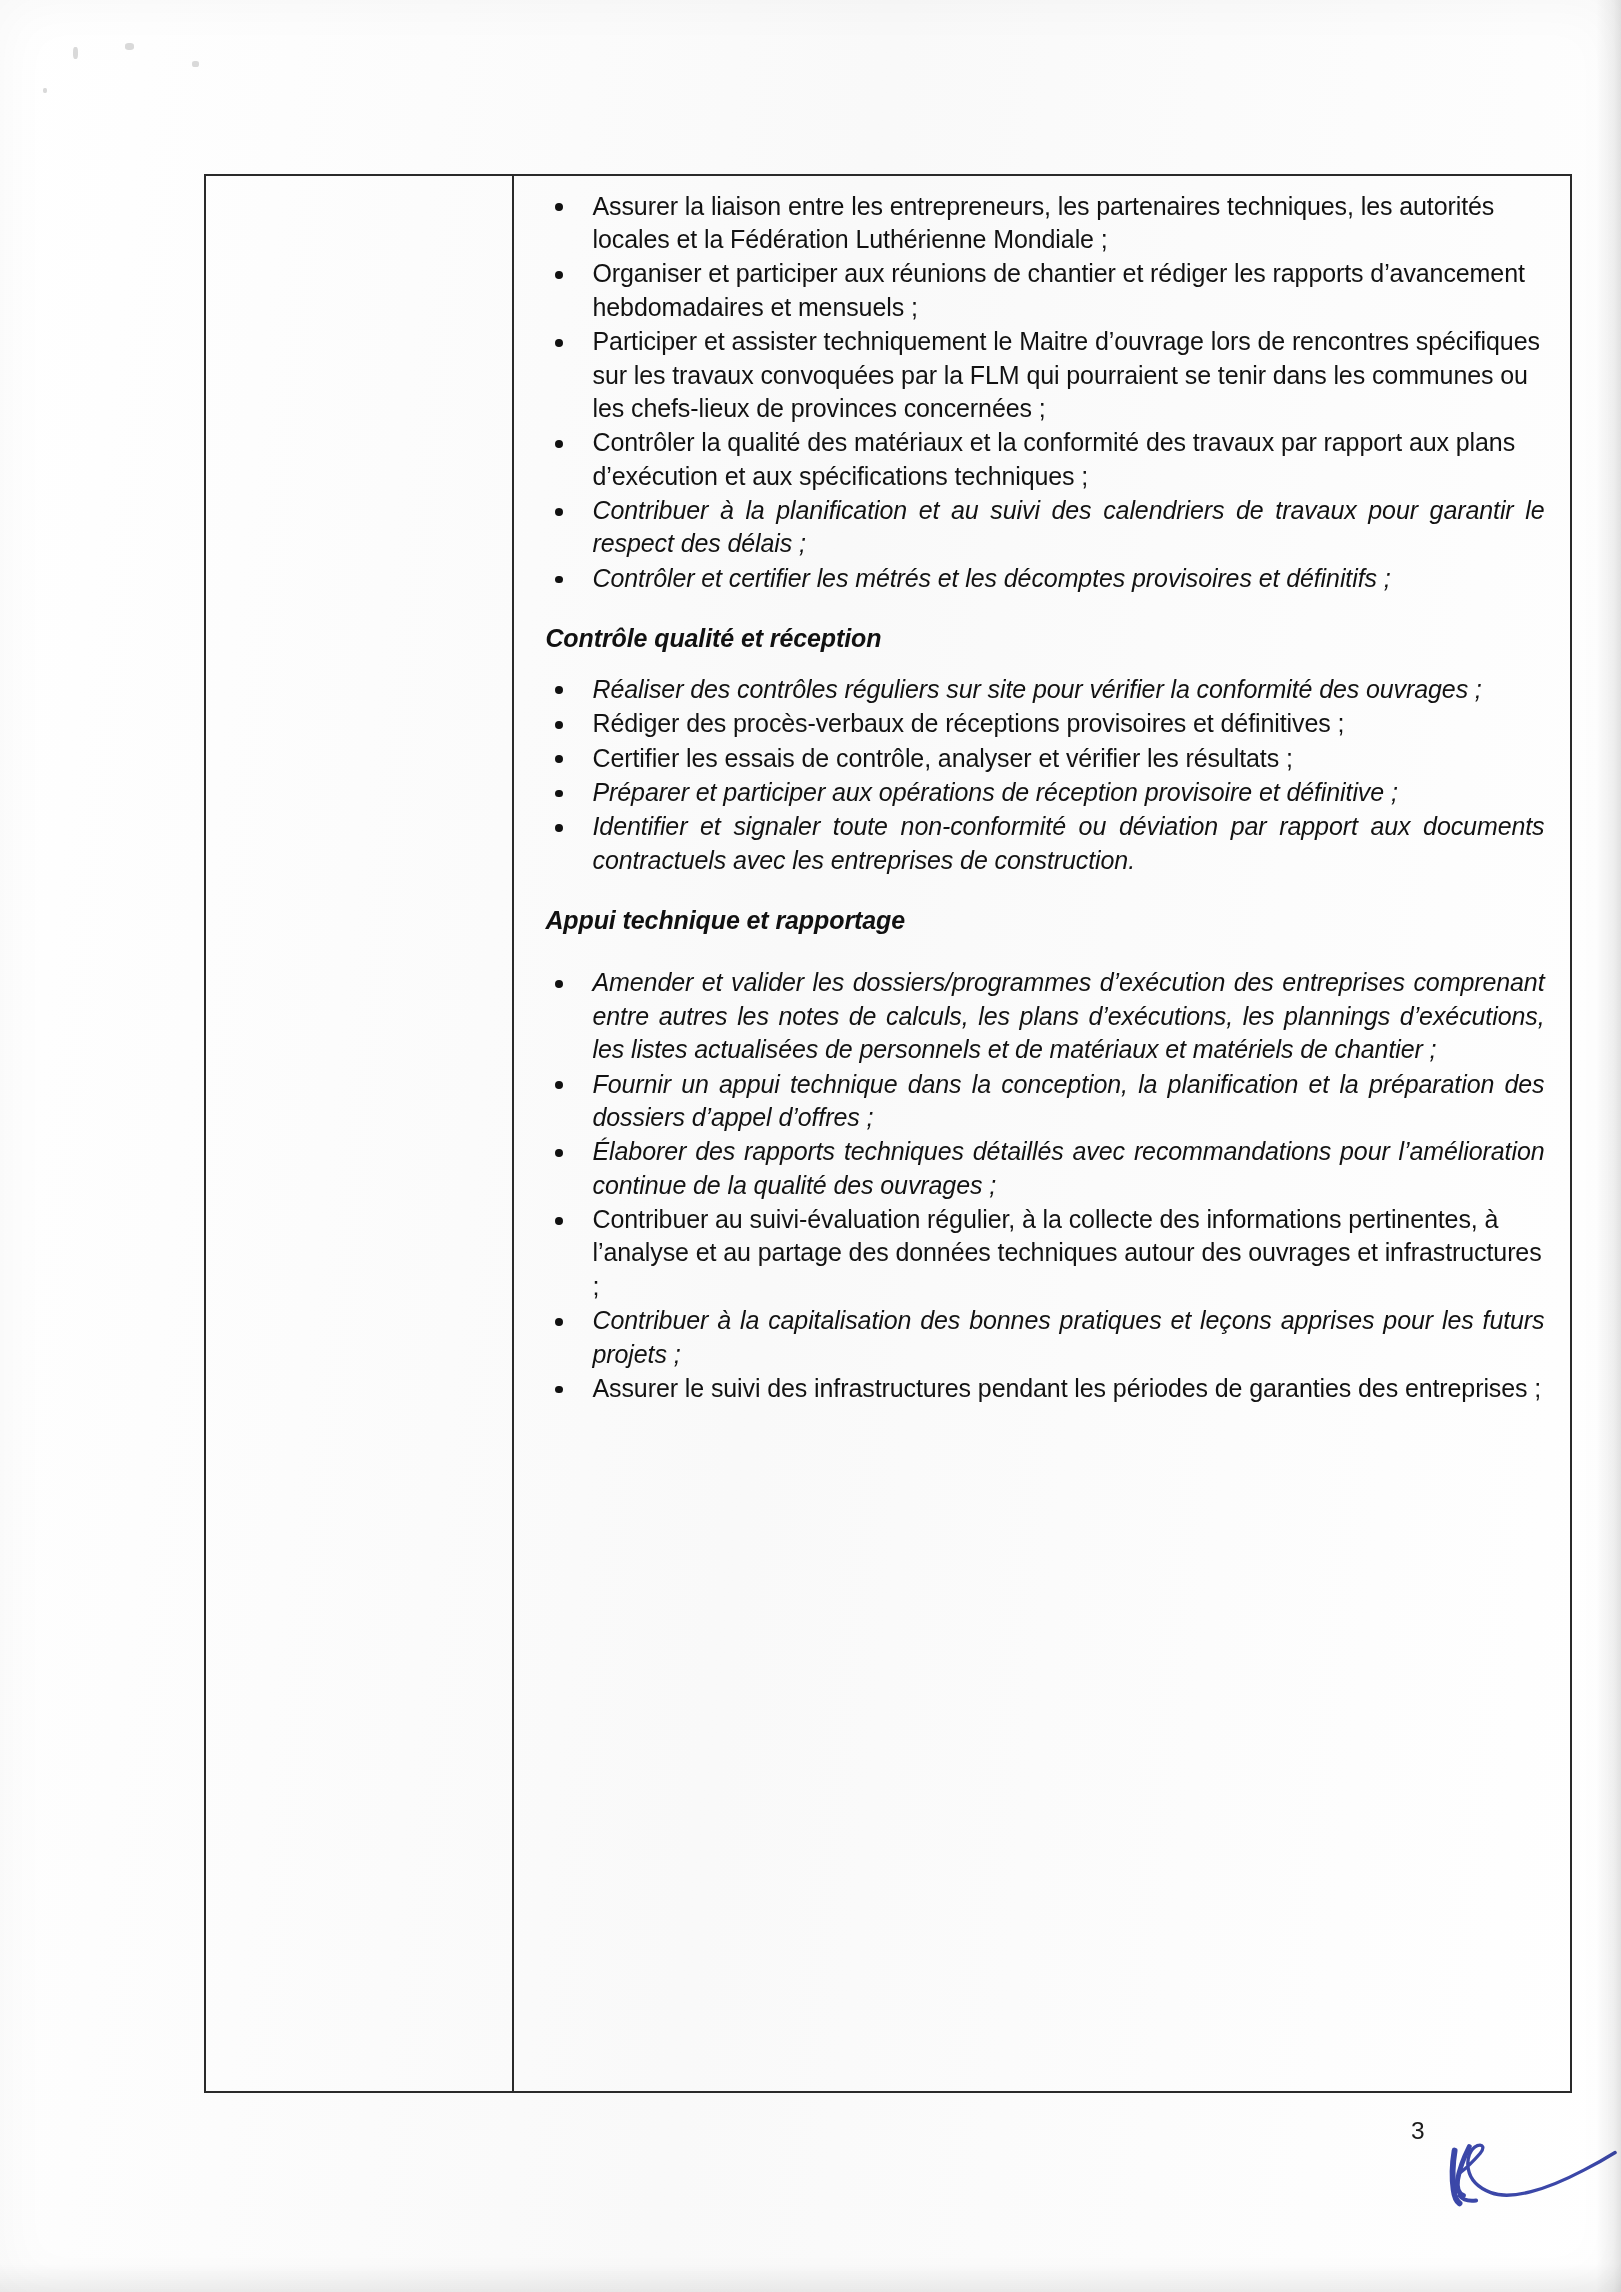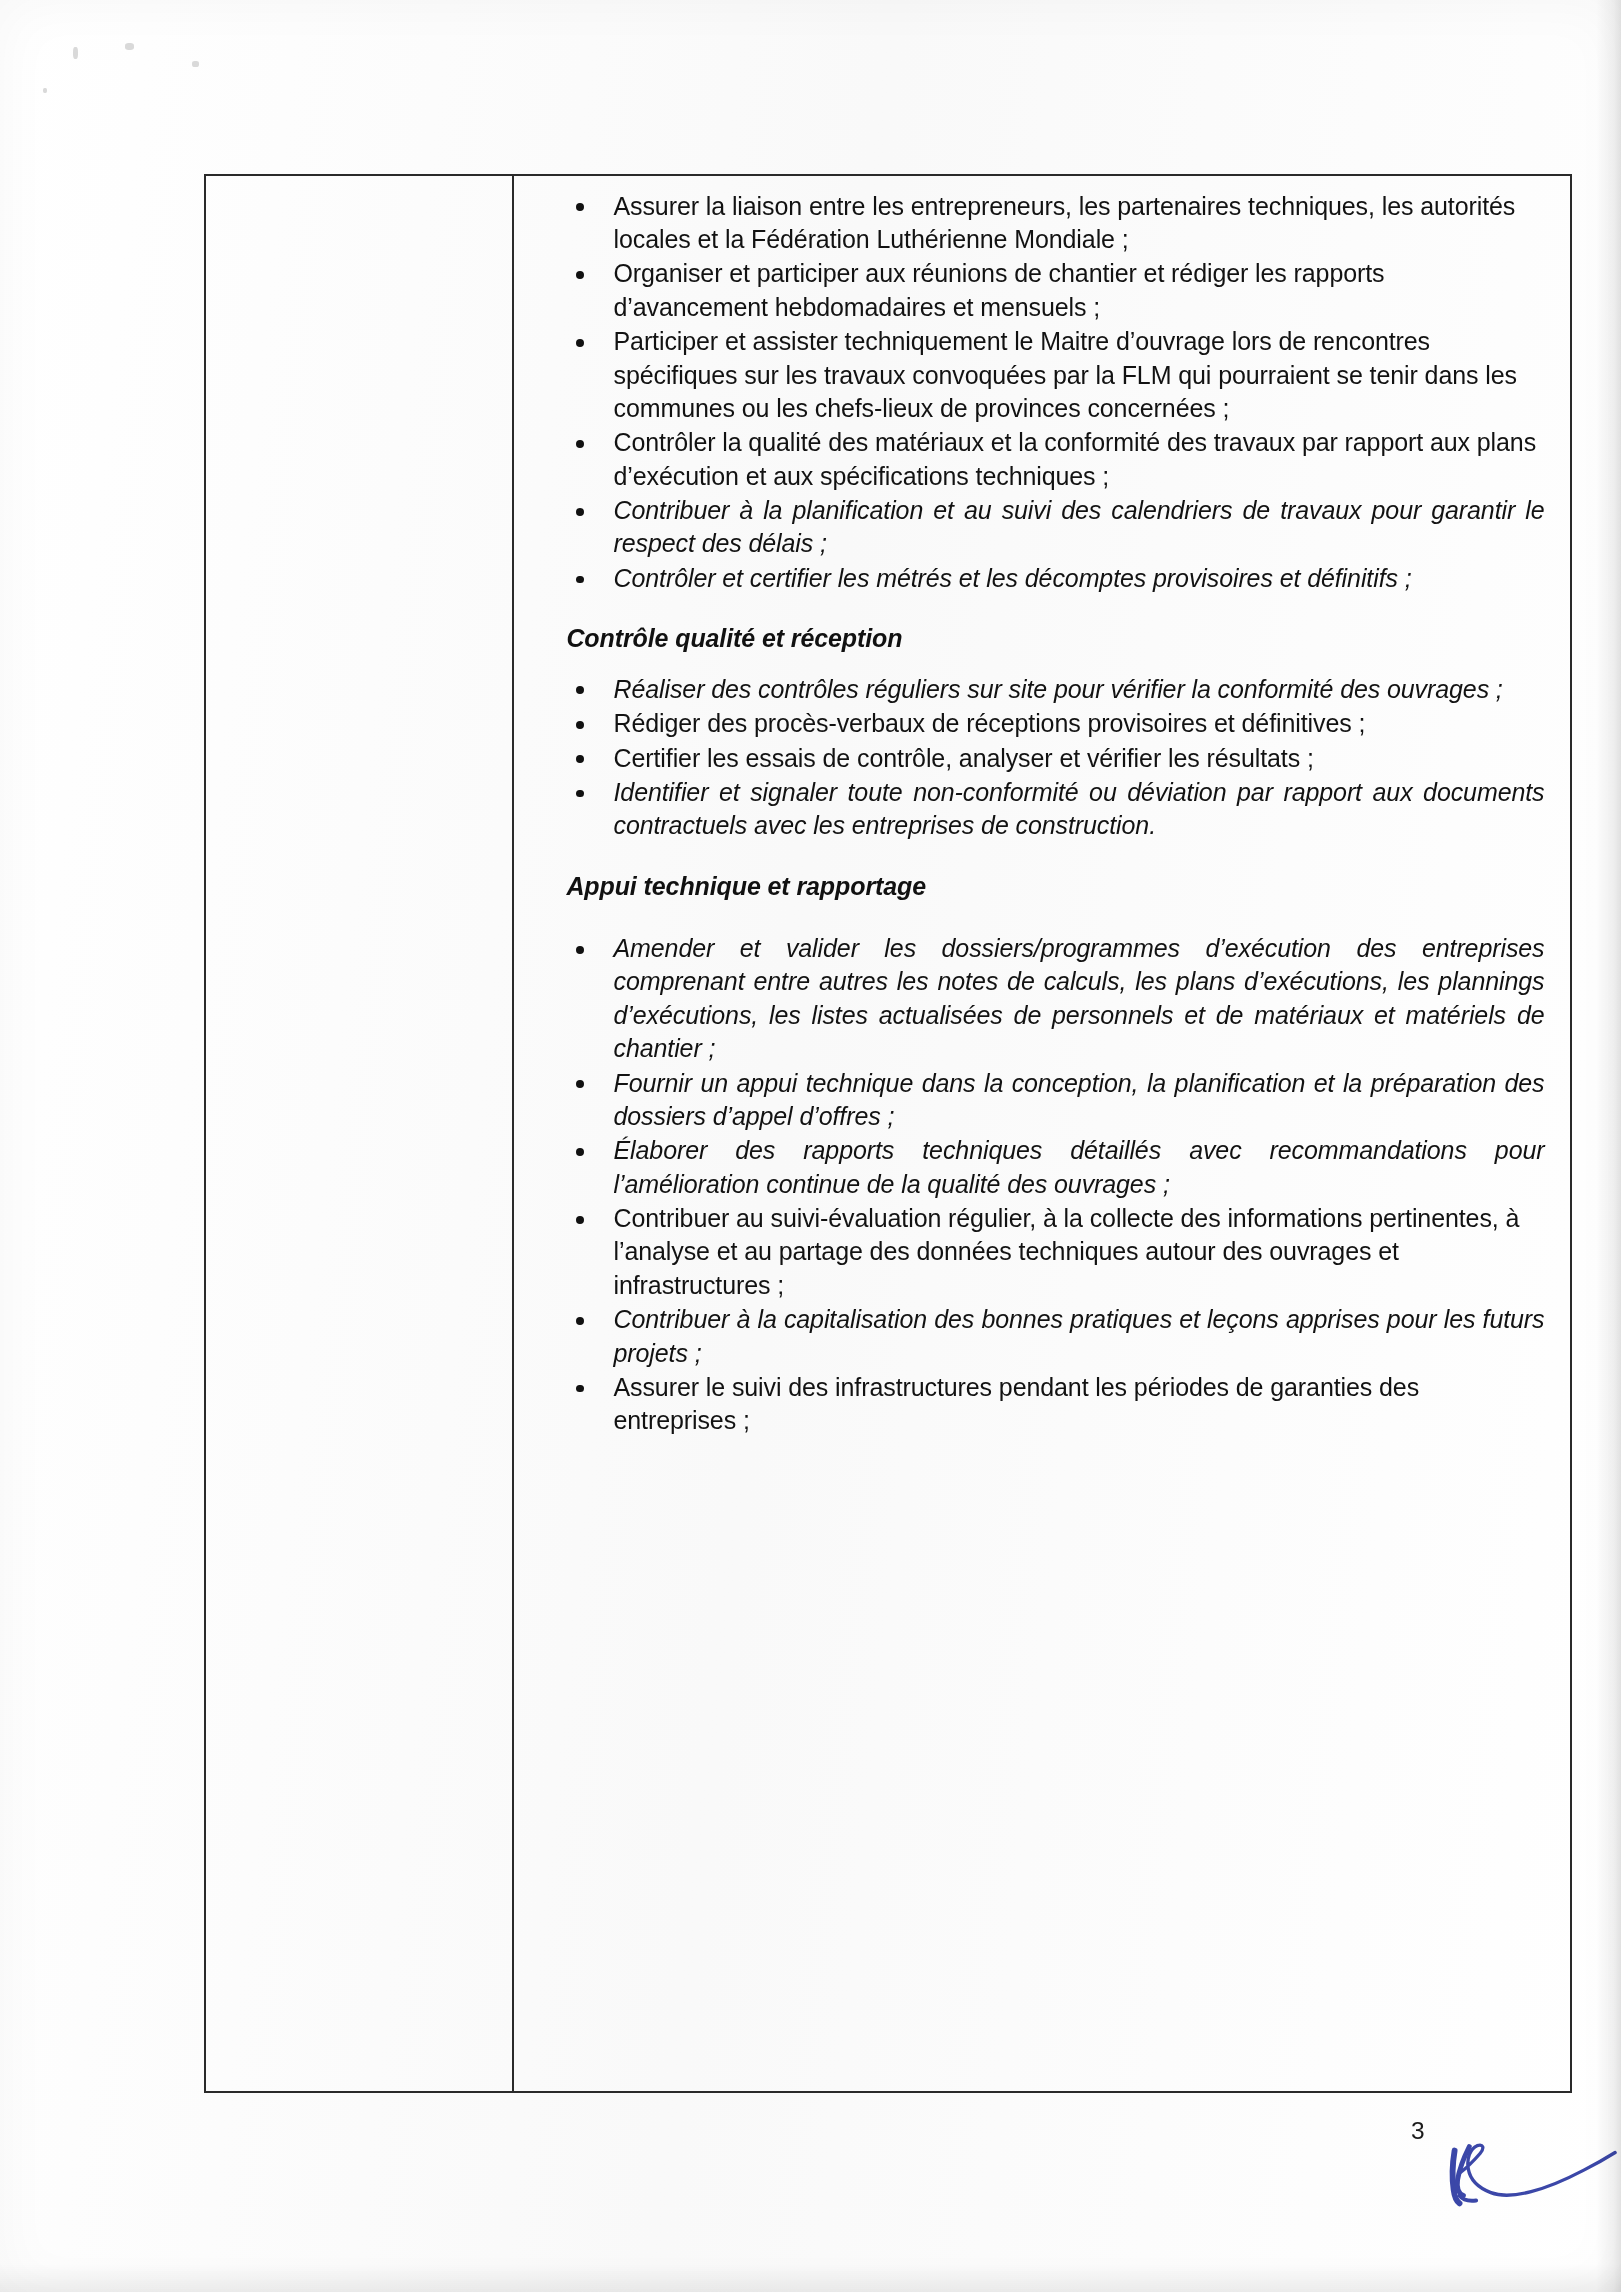--- a/index.html
+++ b/index.html
@@ -65,21 +65,20 @@
   
   .doc-table {
     position: absolute;
     left: 204px;
     top: 174px;
     width: 1368px;
     height: 1919px;
     border: 2px solid #2a2a2a;
     box-sizing: border-box;
     display: flex;
-    gap: 21px;
   }
   .col-left {
     width: 308px;
     border-right: 2px solid #2a2a2a;
     box-sizing: border-box;
   }
   .col-right {
     flex: 1;
     box-sizing: border-box;
     padding: 13.7px 25.5px 9.8px 25.5px;
@@ -168,20 +167,21 @@
         <li class="justify">Contrôler et certifier les métrés et les décomptes provisoires et définitifs ;</li>
       </ul>
 
       <div class="section-heading">Contrôle qualité et réception</div>
       <div class="gap-sm"></div>
 
       <ul class="bullets">
         <li class="justify">Réaliser des contrôles réguliers sur site pour vérifier la conformité des ouvrages ;</li>
         <li class="left">Rédiger des procès-verbaux de réceptions provisoires et définitives ;</li>
         <li class="left">Certifier les essais de contrôle, analyser et vérifier les résultats ;</li>
+        <li class="justify">Préparer et participer aux opérations de réception provisoire et définitive ;</li>
         <li class="justify">Identifier et signaler toute non-conformité ou déviation par rapport aux documents contractuels avec les entreprises de construction.</li>
       </ul>
 
       <div class="section-heading">Appui technique et rapportage</div>
       <div class="gap-md"></div>
 
       <ul class="bullets">
         <li class="justify">Amender et valider les dossiers/programmes d’exécution des entreprises comprenant entre autres les notes de calculs, les plans d’exécutions, les plannings d’exécutions, les listes actualisées de personnels et de matériaux et matériels de chantier ;</li>
         <li class="justify">Fournir un appui technique dans la conception, la planification et la préparation des dossiers d’appel d’offres ;</li>
         <li class="justify">Élaborer des rapports techniques détaillés avec recommandations pour l’amélioration continue de la qualité des ouvrages ;</li>

